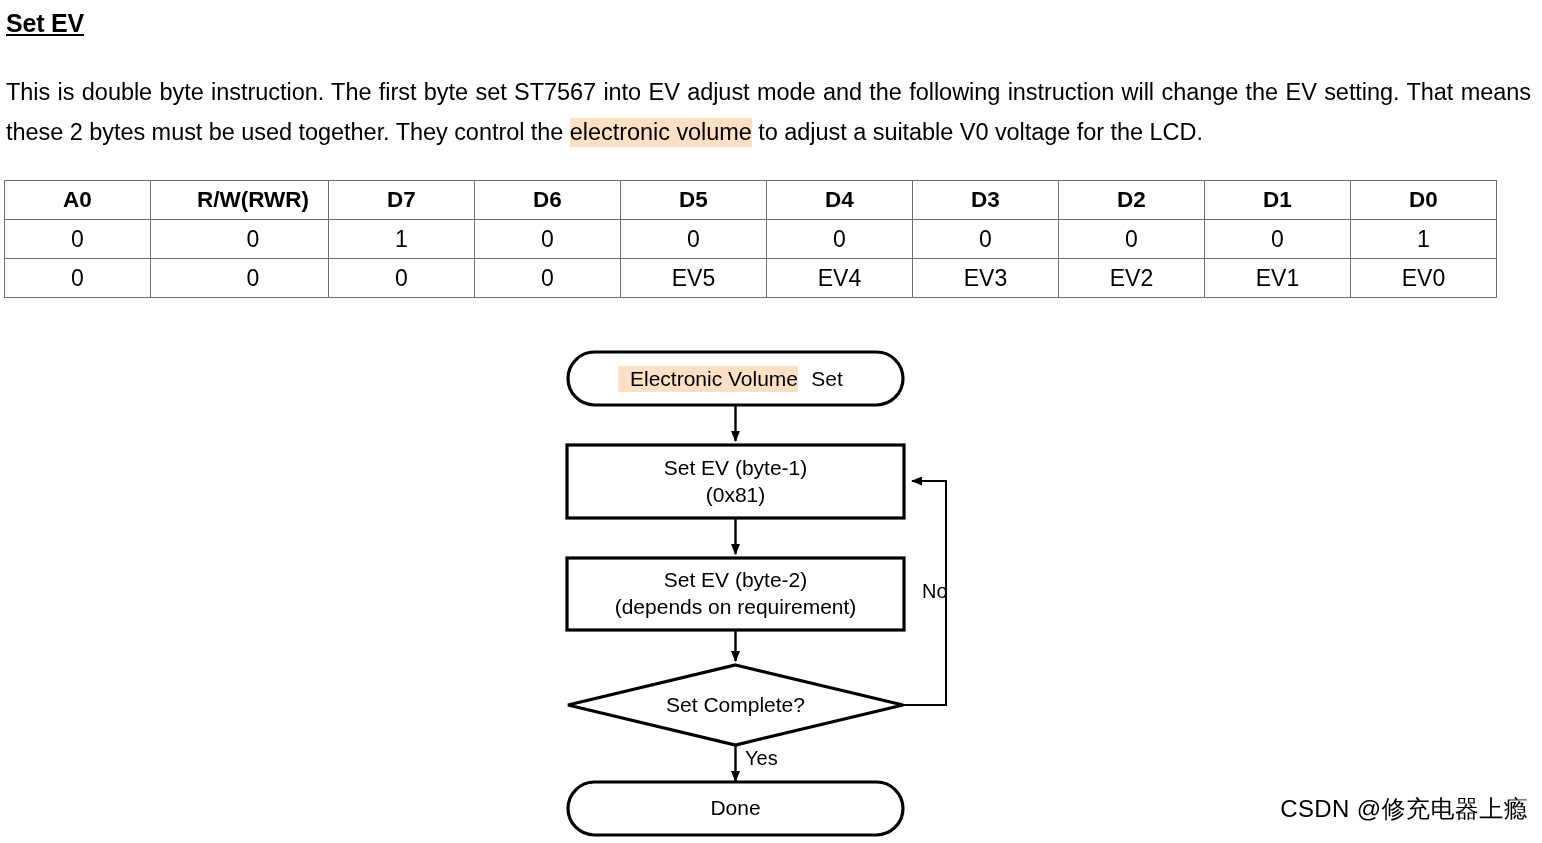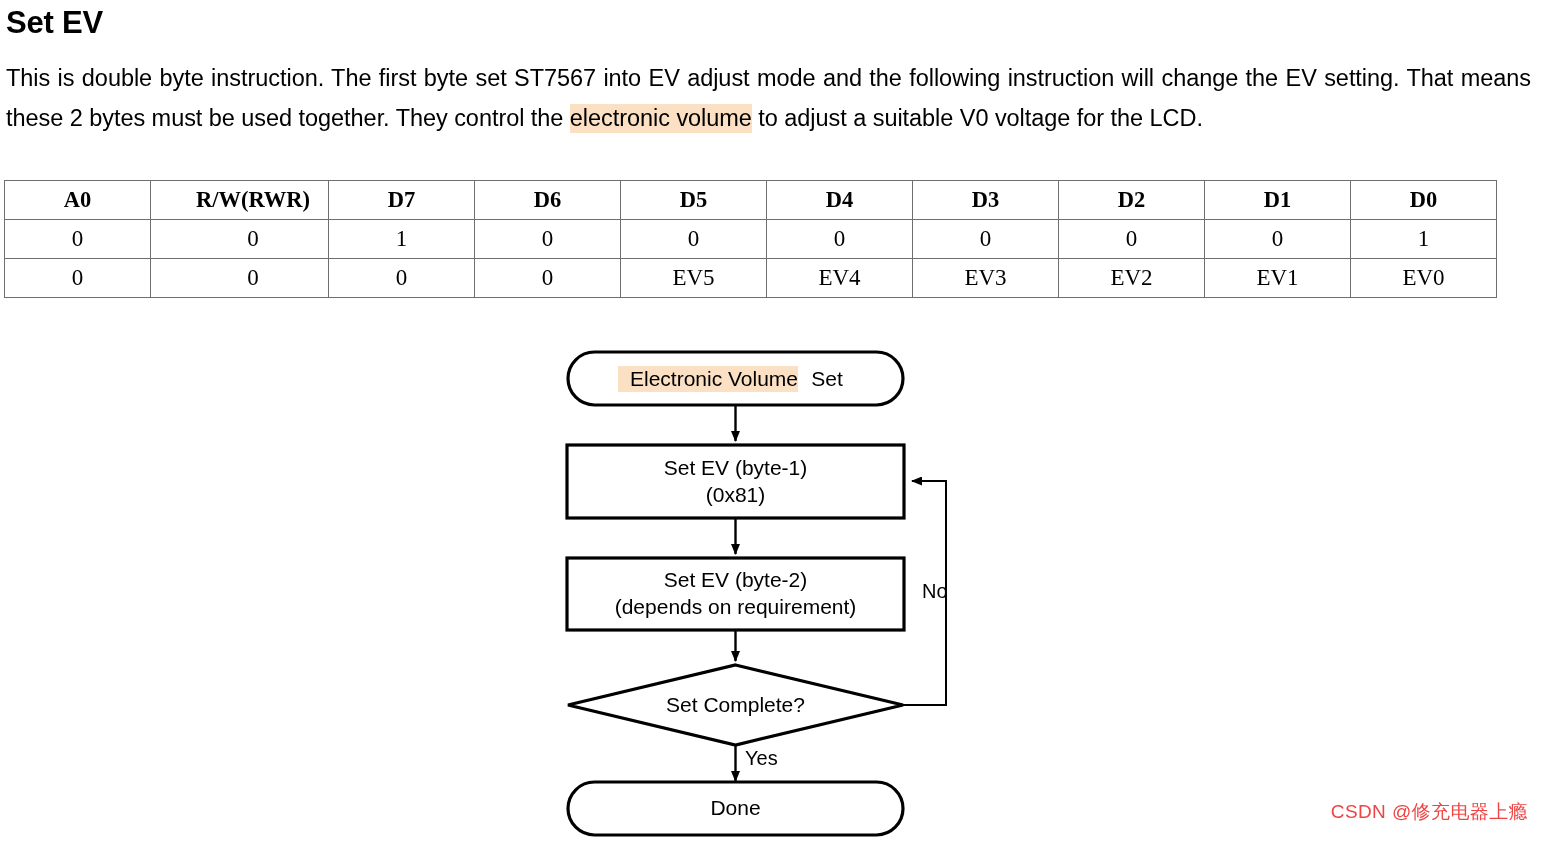--- a/index.html
+++ b/index.html
@@ -14,52 +14,52 @@
     overflow: hidden;
     font-family: "Liberation Sans", sans-serif;
     color: #000000;
   }
 
   
   .page-title {
     position: absolute;
     left: 6px;
     top: 8px;
-    font-size: 31px;
+    font-size: 25px;
     font-weight: bold;
     letter-spacing: -0.2px;
     line-height: 30px;
+    text-decoration: underline;
   }
 
   
   .body-text {
     position: absolute;
     left: 6px;
-    top: 58px;
+    top: 72px;
     width: 1525px;
     font-size: 23.5px;
     line-height: 40px;
     text-align: justify;
     text-justify: inter-word;
     letter-spacing: -0.05px;
   }
   .body-text .hl {
     background: #FBE0C4;
     padding: 1px 0 2px 0;
   }
 
   
   .bit-table {
     position: absolute;
     left: 4px;
     top: 180px;
     width: 1454px;
     border-collapse: collapse;
     table-layout: fixed;
-    font-family: Liberation Serif, serif;
   }
   .bit-table td {
     border: 1px solid #6f6f6f;
     text-align: center;
     vertical-align: middle;
     height: 38px;
     font-size: 23px;
     line-height: 38px;
     padding: 0;
   }
@@ -109,22 +109,22 @@
     stroke: #000000;
     stroke-width: 2;
     fill: none;
   }
 
   
   .watermark {
     position: absolute;
     right: 14px;
     bottom: 18px;
-    font-size: 19px;
-    color: #ef4444;
+    font-size: 24px;
+    color: #000000;
     letter-spacing: 0.4px;
     white-space: nowrap;
   }
 </style>
 </head>
 <body>
 
 <div class="page-title">Set EV</div>
 
 <div class="body-text"><span>This is double byte instruction. The first byte set ST7567 into EV adjust mode and the following instruction will change the EV setting. That means these 2 bytes must be used together. They control the </span><span class="hl">electronic volume</span><span> to adjust a suitable V0 voltage for the LCD.</span></div>

